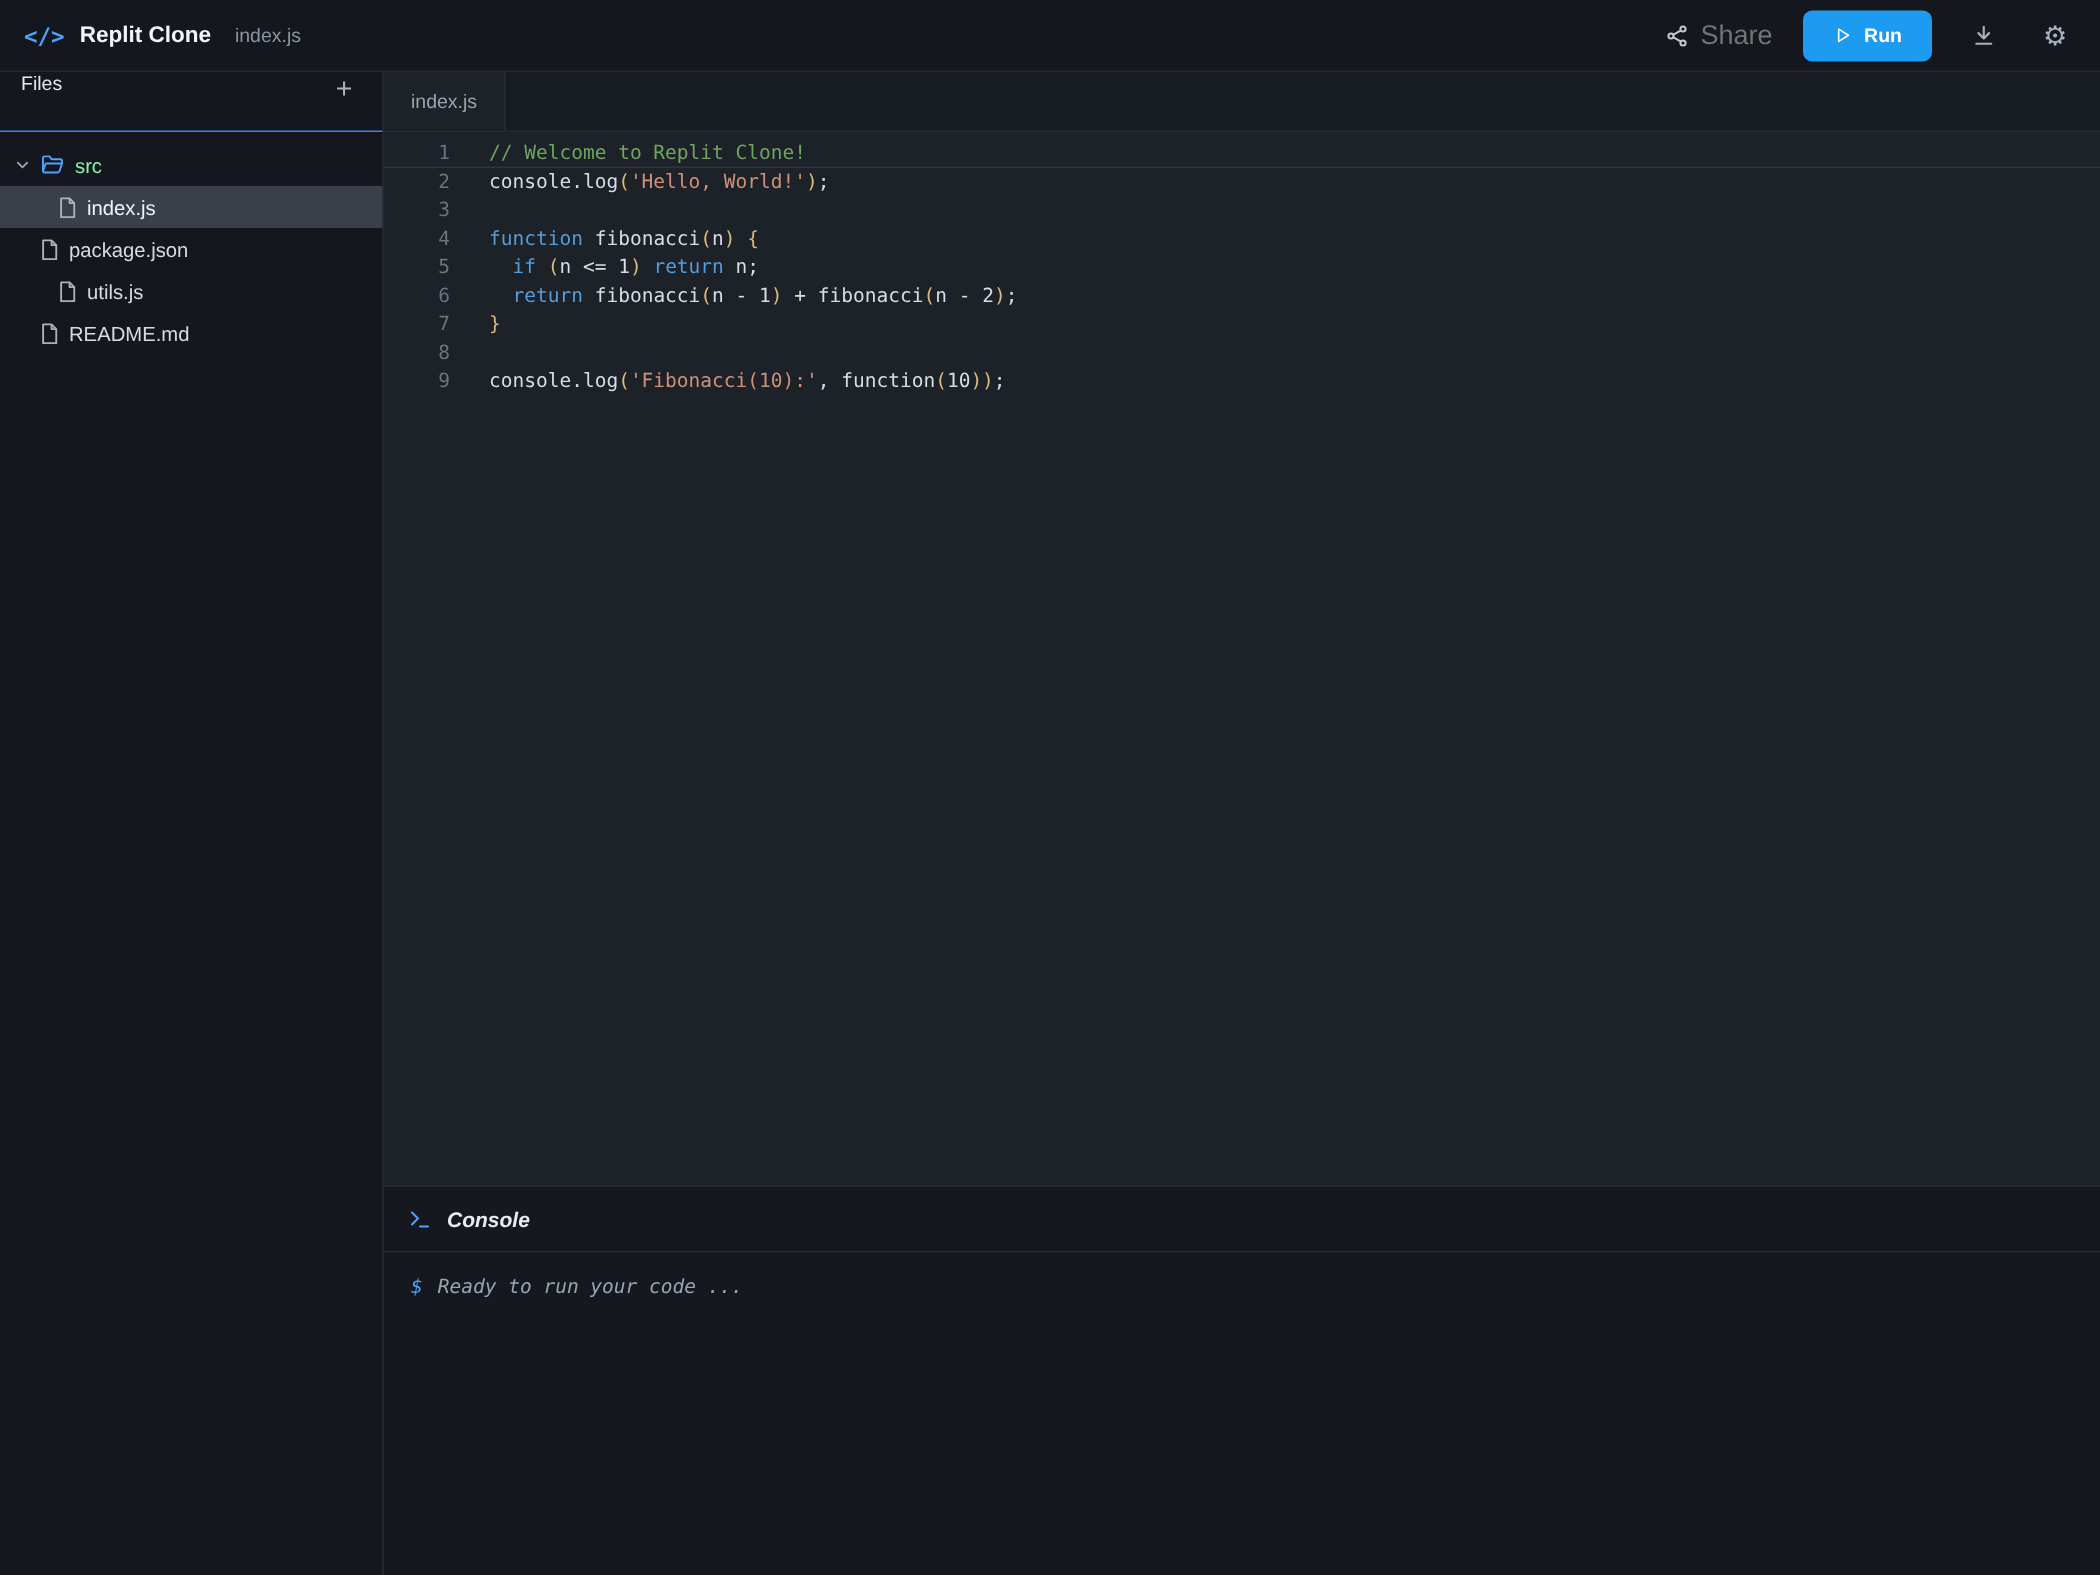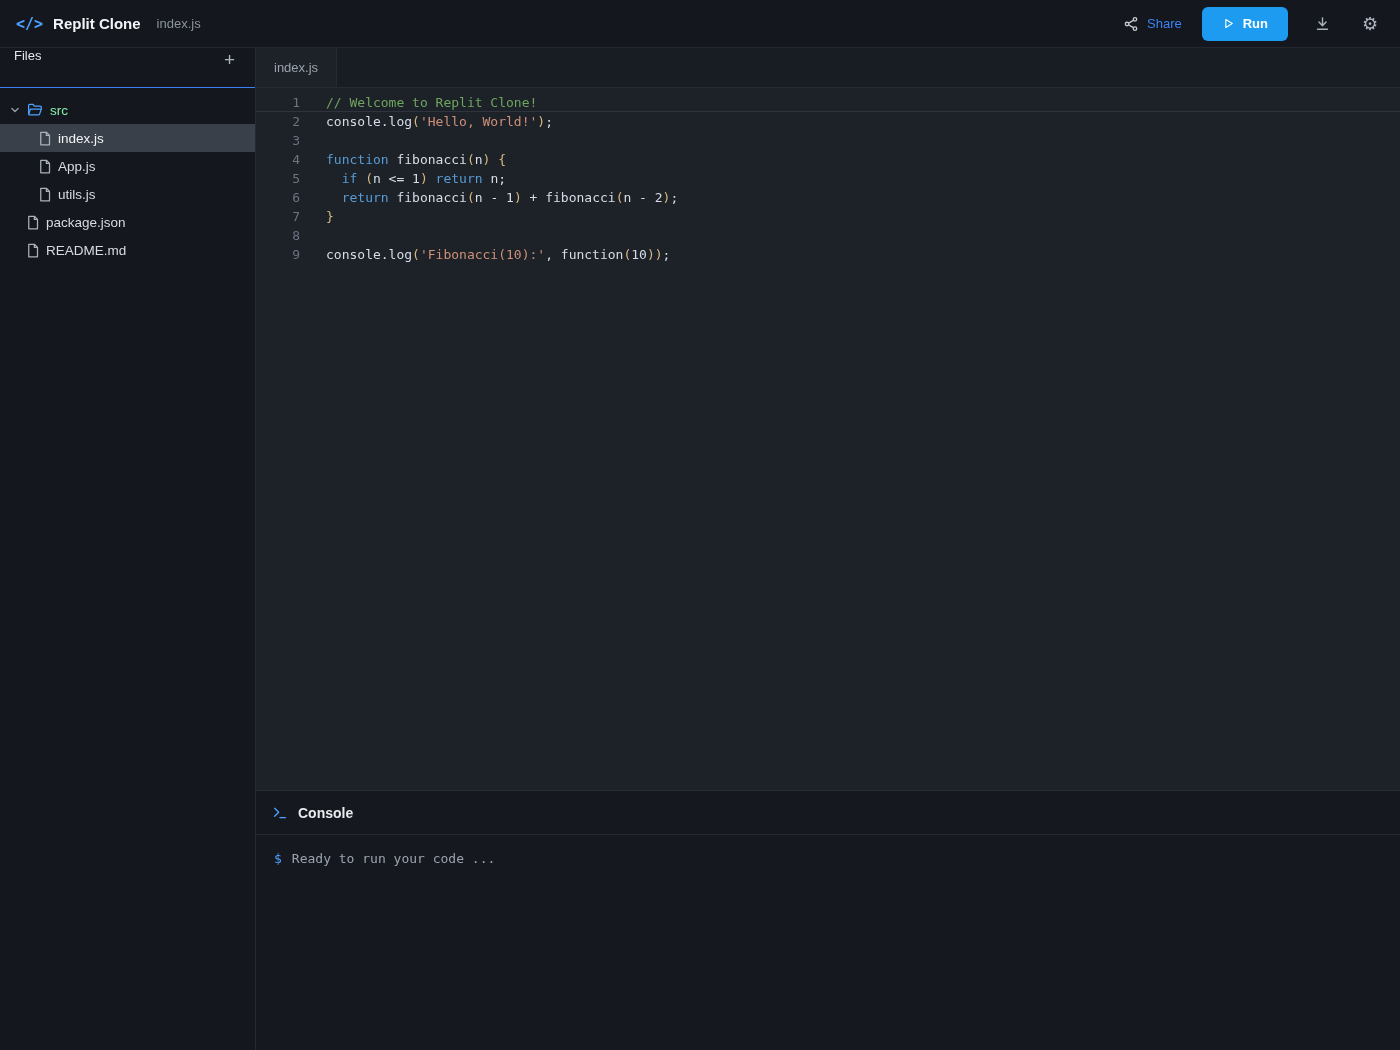--- a/index.html
+++ b/index.html
@@ -23,22 +23,22 @@
   .logo {
     color: #4da3ff;
     font-family: "DejaVu Sans Mono", monospace;
     font-weight: bold; font-size: 15px;
   }
   .app-title { color: #f2f5f8; font-weight: bold; font-size: 15px; margin-left: 10px; }
   .file-sub { color: #8b949e; font-size: 13px; margin-left: 16px; }
   .topbar-right { margin-left: auto; display: flex; align-items: center; gap: 20px; }
   .share-btn {
     display: flex; align-items: center; gap: 8px;
-    background: none; border: none; color: #3b82f6;
-    font-size: 13px; font-family: inherit; cursor: pointer;
+    background: none; border: none; color: #737373;
+    font-size: 18px; font-family: inherit; cursor: pointer;
   }
   .run-btn {
     display: flex; align-items: center; gap: 8px;
     background: #1d9bf0; border: none; border-radius: 6px;
     height: 34px; padding: 0 20px;
     color: #ffffff; font-size: 13px; font-weight: bold;
     font-family: inherit; cursor: pointer; text-align: center;
   }
   .icon-btn {
     background: none; border: none; cursor: pointer;
@@ -114,21 +114,21 @@
   .tok-comment { color: #6fa55f; }
   .tok-keyword { color: #569cd6; }
   .tok-string  { color: #ce9178; }
   .tok-punct   { color: #d7ba7d; }
 
   
   .console-panel {
     height: 260px; flex: none;
     background: #15181e;
     border-top: 1px solid #2a2f37;
-    display: flex; flex-direction: column;
+    display: flex; flex-direction: column; font-style: italic;
   }
   .console-header {
     height: 44px; flex: none;
     display: flex; align-items: center; gap: 10px;
     padding: 0 16px;
     border-bottom: 1px solid #262b33;
   }
   .console-title { color: #e8ebef; font-size: 14px; font-weight: bold; }
   .console-body {
     padding: 16px 18px;
@@ -211,46 +211,37 @@
           </div>
           <div class="tree-row file depth-1 selected">
             <span class="tree-icon">
               <svg width="13" height="15" viewBox="0 0 20 24" fill="none" stroke="#aab2bc" stroke-width="2" stroke-linejoin="round">
                 <path d="M4 2h9l5 5v15H4z"></path>
                 <path d="M13 2v5h5"></path>
               </svg>
             </span>
             <span class="tree-label">index.js</span>
           </div>
-          <div class="tree-row file depth-1">
+          <div class="tree-row file depth-0">
             <span class="tree-icon">
               <svg width="13" height="15" viewBox="0 0 20 24" fill="none" stroke="#aab2bc" stroke-width="2" stroke-linejoin="round">
                 <path d="M4 2h9l5 5v15H4z"></path>
                 <path d="M13 2v5h5"></path>
               </svg>
             </span>
-            <span class="tree-label">App.js</span>
+            <span class="tree-label">package.json</span>
           </div>
           <div class="tree-row file depth-1">
             <span class="tree-icon">
               <svg width="13" height="15" viewBox="0 0 20 24" fill="none" stroke="#aab2bc" stroke-width="2" stroke-linejoin="round">
                 <path d="M4 2h9l5 5v15H4z"></path>
                 <path d="M13 2v5h5"></path>
               </svg>
             </span>
             <span class="tree-label">utils.js</span>
-          </div>
-          <div class="tree-row file depth-0">
-            <span class="tree-icon">
-              <svg width="13" height="15" viewBox="0 0 20 24" fill="none" stroke="#aab2bc" stroke-width="2" stroke-linejoin="round">
-                <path d="M4 2h9l5 5v15H4z"></path>
-                <path d="M13 2v5h5"></path>
-              </svg>
-            </span>
-            <span class="tree-label">package.json</span>
           </div>
           <div class="tree-row file depth-0">
             <span class="tree-icon">
               <svg width="13" height="15" viewBox="0 0 20 24" fill="none" stroke="#aab2bc" stroke-width="2" stroke-linejoin="round">
                 <path d="M4 2h9l5 5v15H4z"></path>
                 <path d="M13 2v5h5"></path>
               </svg>
             </span>
             <span class="tree-label">README.md</span>
           </div>

